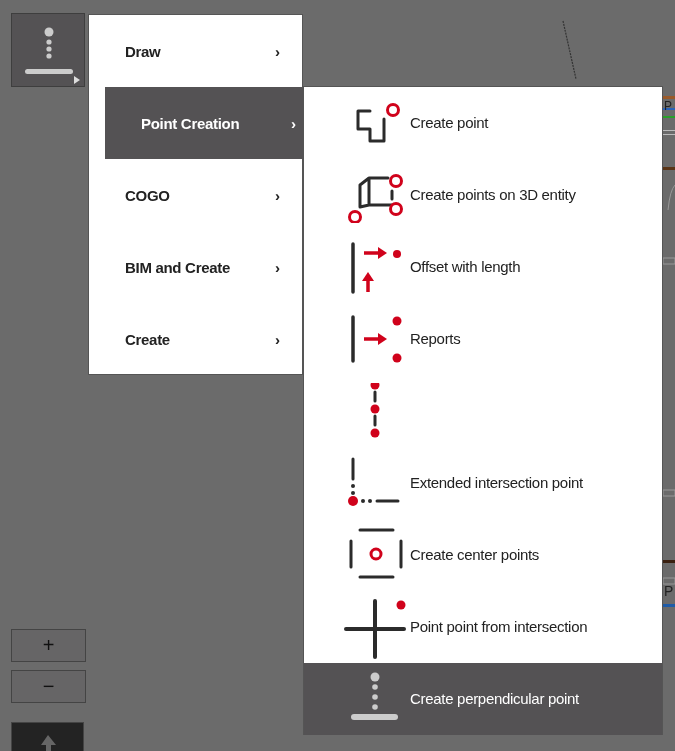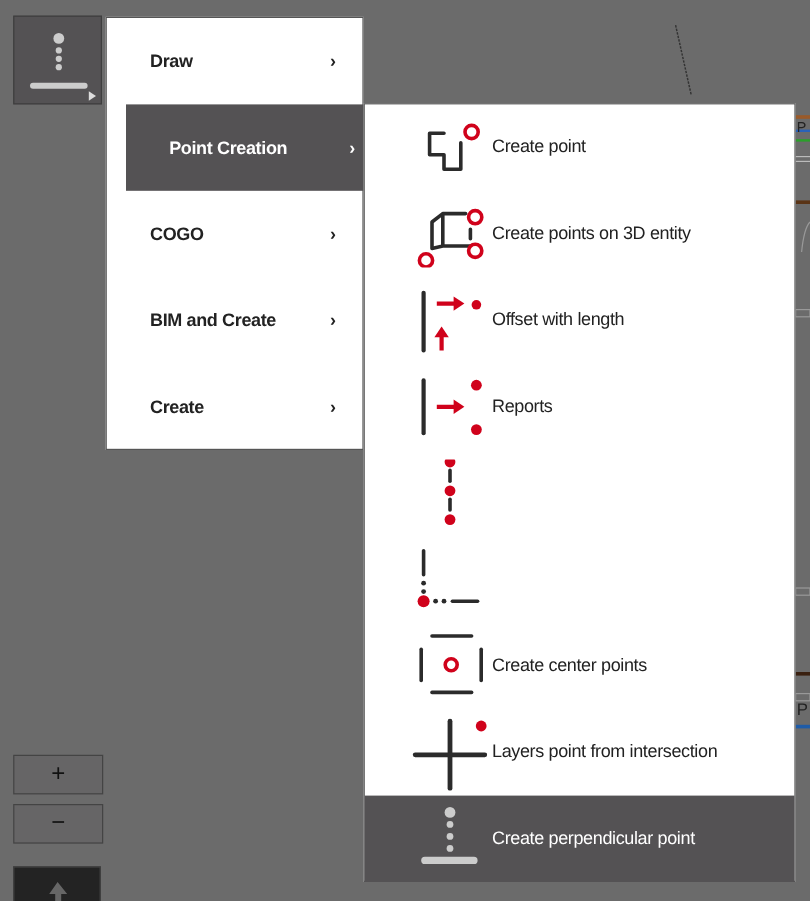--- a/index.html
+++ b/index.html
@@ -133,40 +133,41 @@
   <div class="m2-item" style="top:360px">
     <svg class="icon" viewBox="0 0 64 56">
       <line x1="11" y1="4" x2="11" y2="24" stroke="#2b2b2b" stroke-width="3" stroke-linecap="round"></line>
       <circle cx="11" cy="31" r="2" fill="#2b2b2b"></circle>
       <circle cx="11" cy="38" r="2" fill="#2b2b2b"></circle>
       <circle cx="11" cy="46" r="5" fill="#d0021b"></circle>
       <circle cx="21" cy="46" r="2" fill="#2b2b2b"></circle>
       <circle cx="28" cy="46" r="2" fill="#2b2b2b"></circle>
       <line x1="35" y1="46" x2="56" y2="46" stroke="#2b2b2b" stroke-width="3" stroke-linecap="round"></line>
     </svg>
+    <span class="lbl">Extended intersection point</span>
   </div>
 
   <div class="m2-item" style="top:432px">
     <svg class="icon" viewBox="0 0 64 56">
       <line x1="18" y1="3" x2="51" y2="3" stroke="#2b2b2b" stroke-width="3" stroke-linecap="round"></line>
       <line x1="18" y1="50" x2="51" y2="50" stroke="#2b2b2b" stroke-width="3" stroke-linecap="round"></line>
       <line x1="9" y1="14" x2="9" y2="40" stroke="#2b2b2b" stroke-width="3" stroke-linecap="round"></line>
       <line x1="59" y1="14" x2="59" y2="40" stroke="#2b2b2b" stroke-width="3" stroke-linecap="round"></line>
       <circle cx="34" cy="27" r="5" stroke="#d0021b" stroke-width="3" fill="#fff"></circle>
     </svg>
     <span class="lbl">Create center points</span>
   </div>
 
   <div class="m2-item" style="top:504px">
     <svg class="icon" viewBox="0 0 64 64" style="top:4px;height:64px">
       <line x1="33" y1="6" x2="33" y2="62" stroke="#2b2b2b" stroke-width="4" stroke-linecap="round"></line>
       <line x1="4" y1="34" x2="62" y2="34" stroke="#2b2b2b" stroke-width="4" stroke-linecap="round"></line>
       <circle cx="59" cy="10" r="4.5" fill="#d0021b"></circle>
     </svg>
-    <span class="lbl">Layers point from intersection</span>
+    <span class="lbl">Point point from intersection</span>
   </div>
 
   <div class="m2-item active" style="top:576px">
     <svg class="icon" viewBox="0 0 64 56">
       <circle cx="33" cy="6" r="4.5" fill="#ccc"></circle>
       <circle cx="33" cy="16" r="2.8" fill="#ccc"></circle>
       <circle cx="33" cy="26" r="2.8" fill="#ccc"></circle>
       <circle cx="33" cy="36" r="2.8" fill="#ccc"></circle>
       <rect x="9" y="43" width="47" height="6" rx="3" fill="#ccc"></rect>
     </svg>

